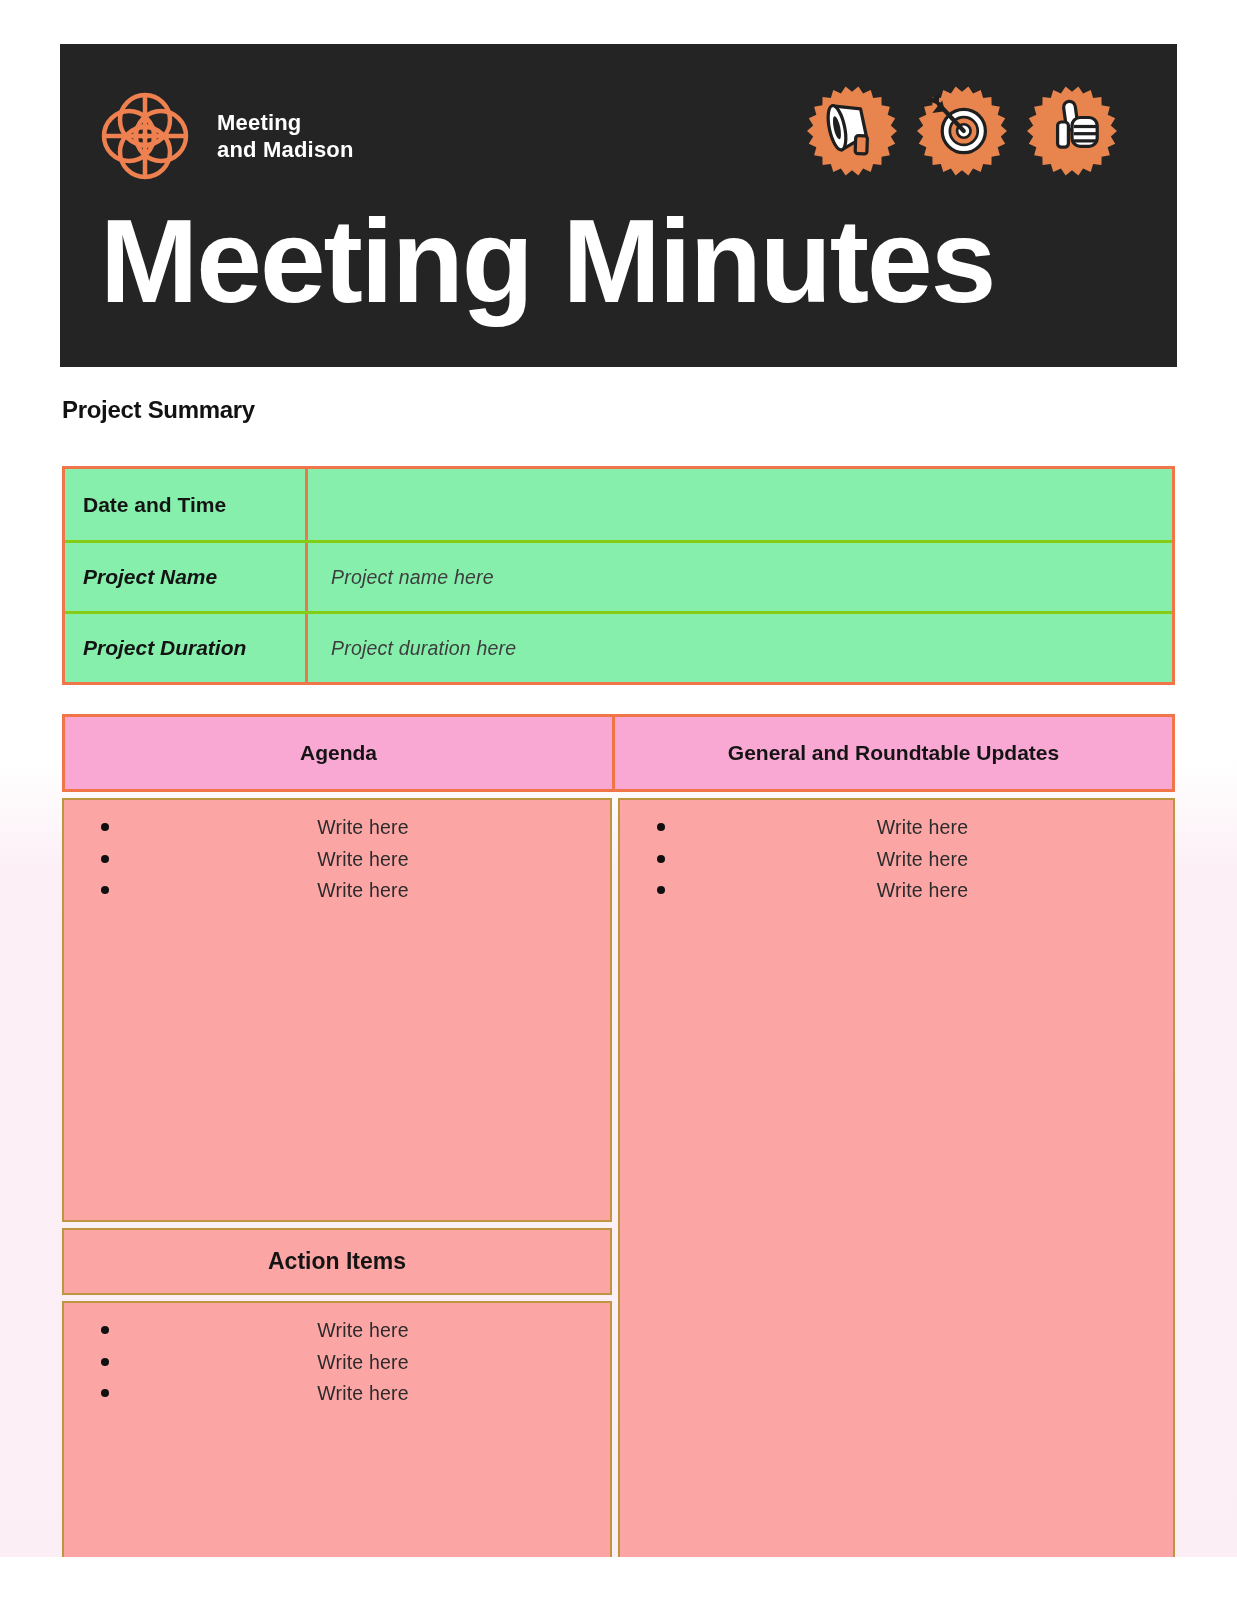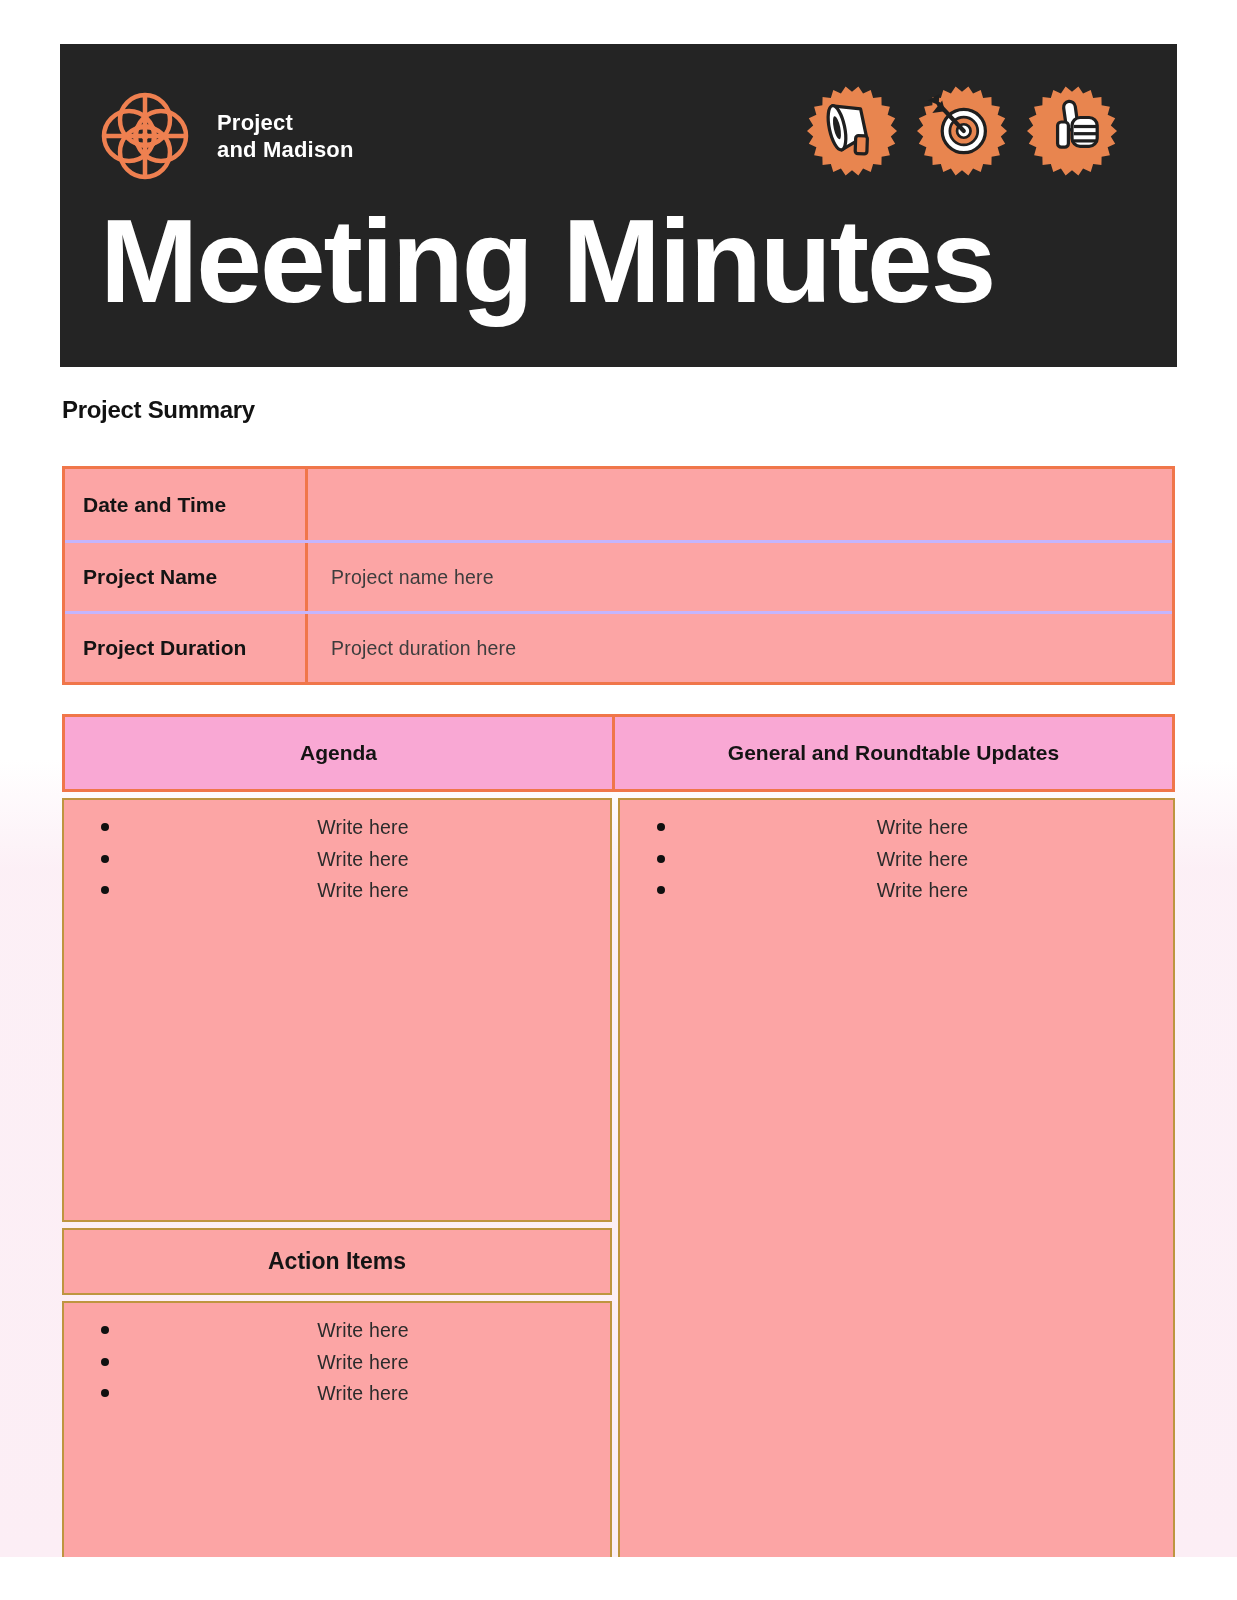--- a/index.html
+++ b/index.html
@@ -41,24 +41,24 @@
     letter-spacing:-2px; padding-left:40px; margin-top:14px; white-space:nowrap;
   }
 
   
   .section-heading {
     position:absolute; left:62px; top:396px; z-index:1;
     font-size:24px; font-weight:bold; color:#121212; letter-spacing:-.3px;
   }
   .summary-table {
     position:absolute; left:62px; top:466px; width:1113px; z-index:1;
-    border:3px solid #F0764A; background:#fca5a5;
+    border:3px solid #F0764A; background:#86efac;
   }
   .summary-row { display:grid; grid-template-columns:243px 1fr; height:71px; }
-  .summary-row + .summary-row { border-top:3px solid #c4b5fd; }
+  .summary-row + .summary-row { border-top:3px solid #84cc16;font-style:italic; }
   .summary-label {
     border-right:3px solid #F0764A; display:flex; align-items:center;
     padding-left:18px; font-weight:bold; font-size:21px; color:#141414;
   }
   .summary-value {
     display:flex; align-items:center; padding-left:23px;
     font-size:19.5px; color:#3d3d3d; letter-spacing:.2px;
   }
 
   
@@ -106,21 +106,21 @@
         <circle cx="50" cy="34" r="25"></circle>
         <circle cx="50" cy="66" r="25"></circle>
         <circle cx="34" cy="50" r="25"></circle>
         <circle cx="66" cy="50" r="25"></circle>
         <line x1="50" y1="9" x2="50" y2="91"></line>
         <line x1="9" y1="50" x2="91" y2="50"></line>
         <rect x="40.5" y="40.5" width="19" height="19" rx="5"></rect>
         <circle cx="50" cy="50" r="3.5" fill="#EF8050" stroke="none"></circle>
       </svg>
       <div class="brand-name">
-        <div>Project</div>
+        <div>Meeting</div>
         <div>and Madison</div>
       </div>
     </div>
 
     <div class="badges">
 
       <div class="badge">
         <svg viewBox="0 0 100 100">
           <polygon class="seal-shape" fill="#E8854F" points="100.0,50.0 93.1,56.2 98.0,64.1 89.6,68.1 92.1,77.0 82.9,78.5 82.7,87.8 73.5,86.6 70.8,95.5 62.3,91.7 57.1,99.5 50.0,93.5 42.9,99.5 37.7,91.7 29.2,95.5 26.5,86.6 17.3,87.8 17.1,78.5 7.9,77.0 10.4,68.1 2.0,64.1 6.9,56.2 0.0,50.0 6.9,43.8 2.0,35.9 10.4,31.9 7.9,23.0 17.1,21.5 17.3,12.2 26.5,13.4 29.2,4.5 37.7,8.3 42.9,0.5 50.0,6.5 57.1,0.5 62.3,8.3 70.8,4.5 73.5,13.4 82.7,12.2 82.9,21.5 92.1,23.0 89.6,31.9 98.0,35.9 93.1,43.8"></polygon>
           <g transform="rotate(-12 50 48)" stroke="#1f1f1f" stroke-width="3.6" stroke-linejoin="round">

